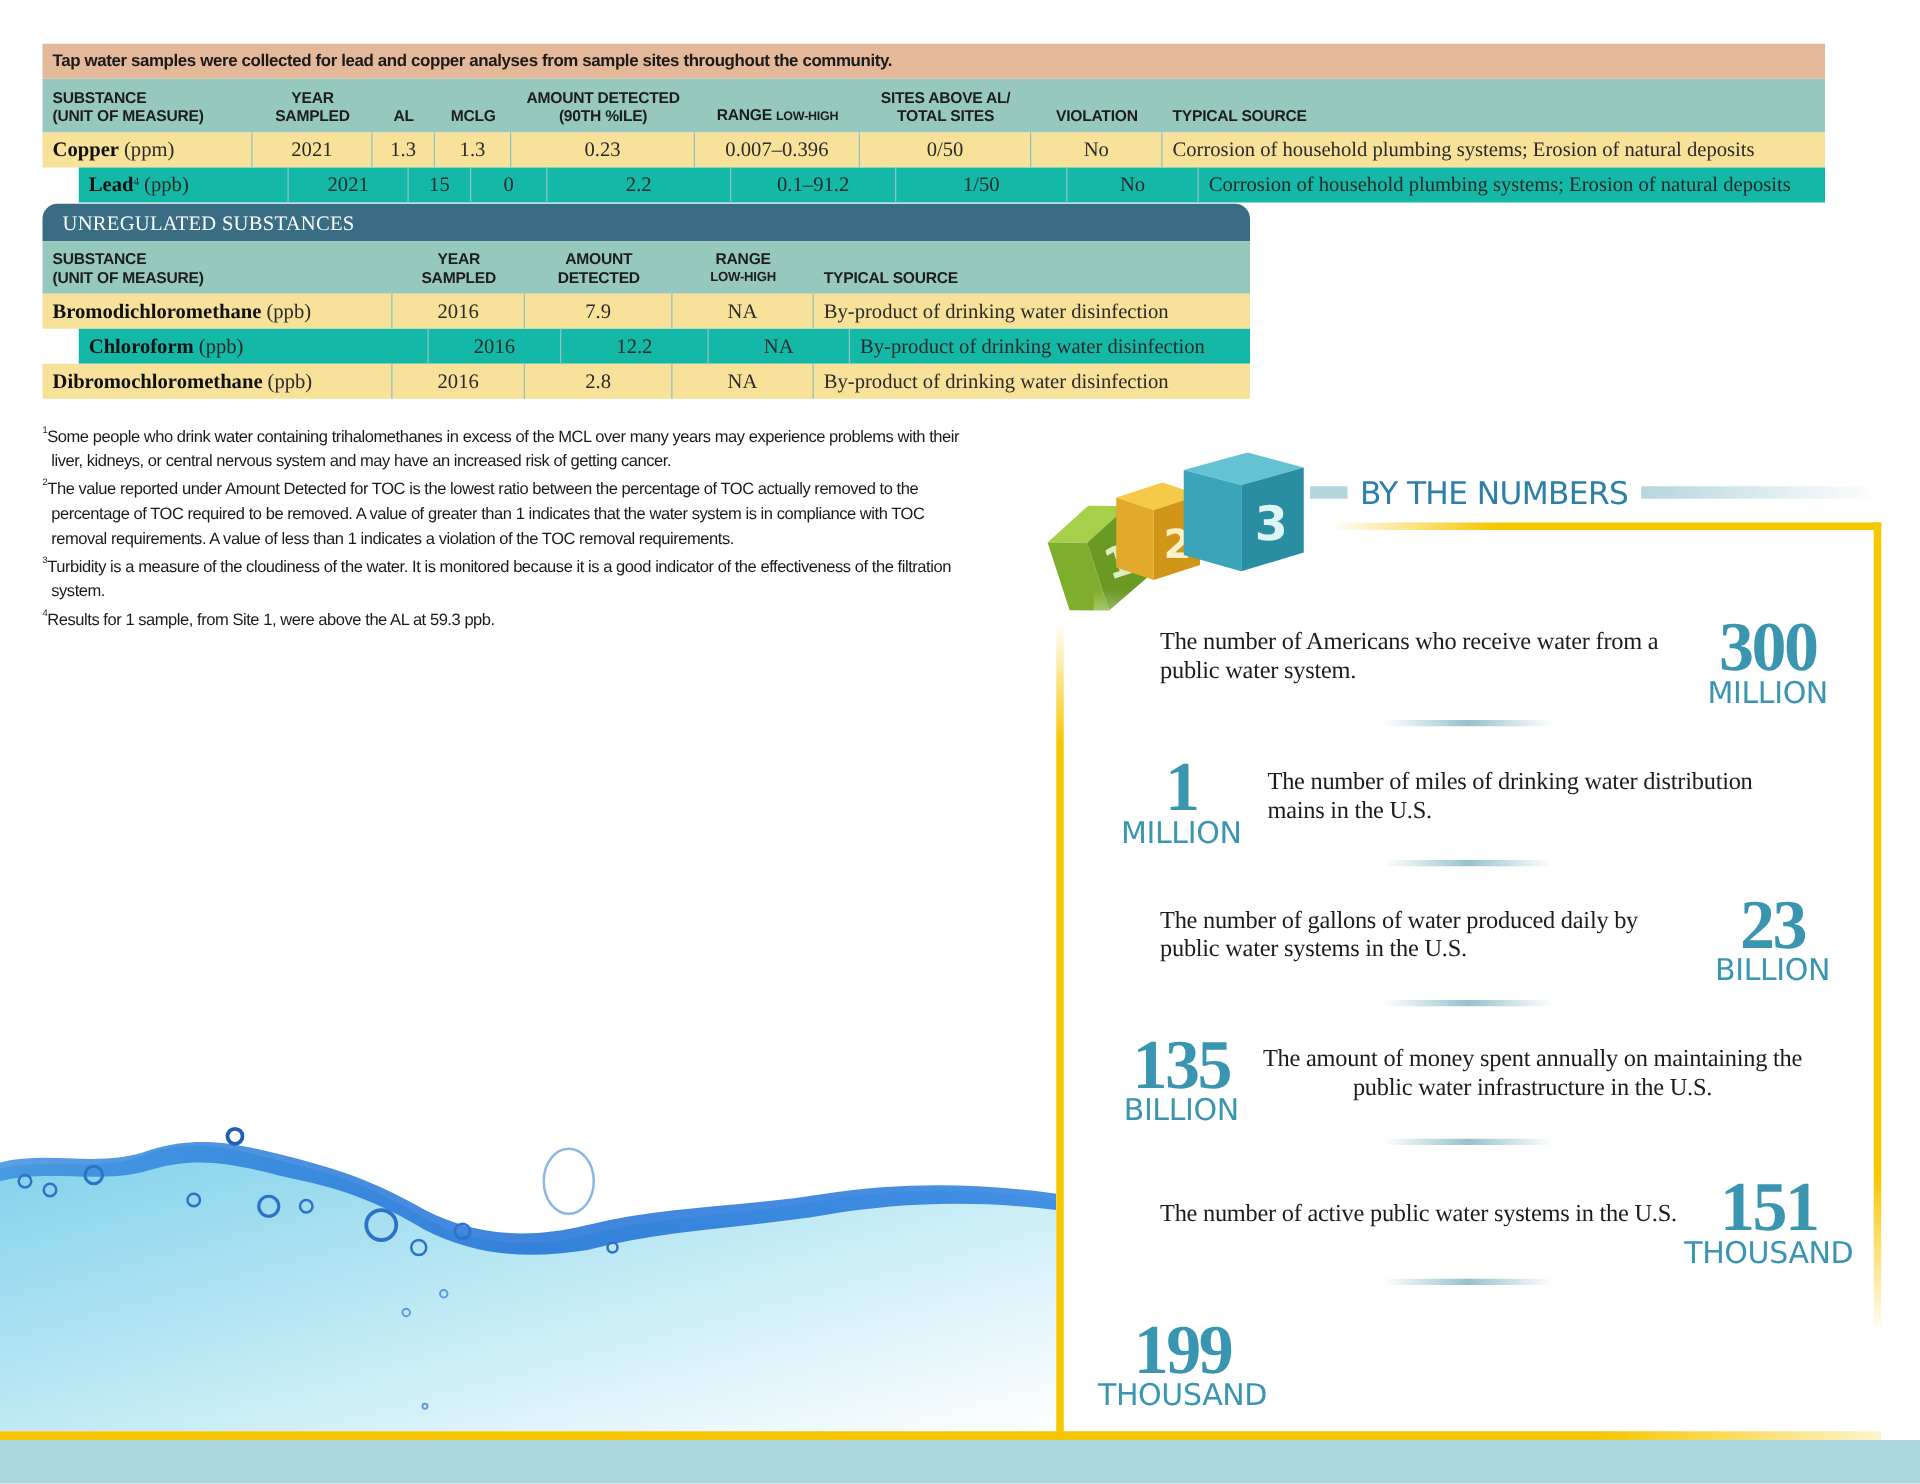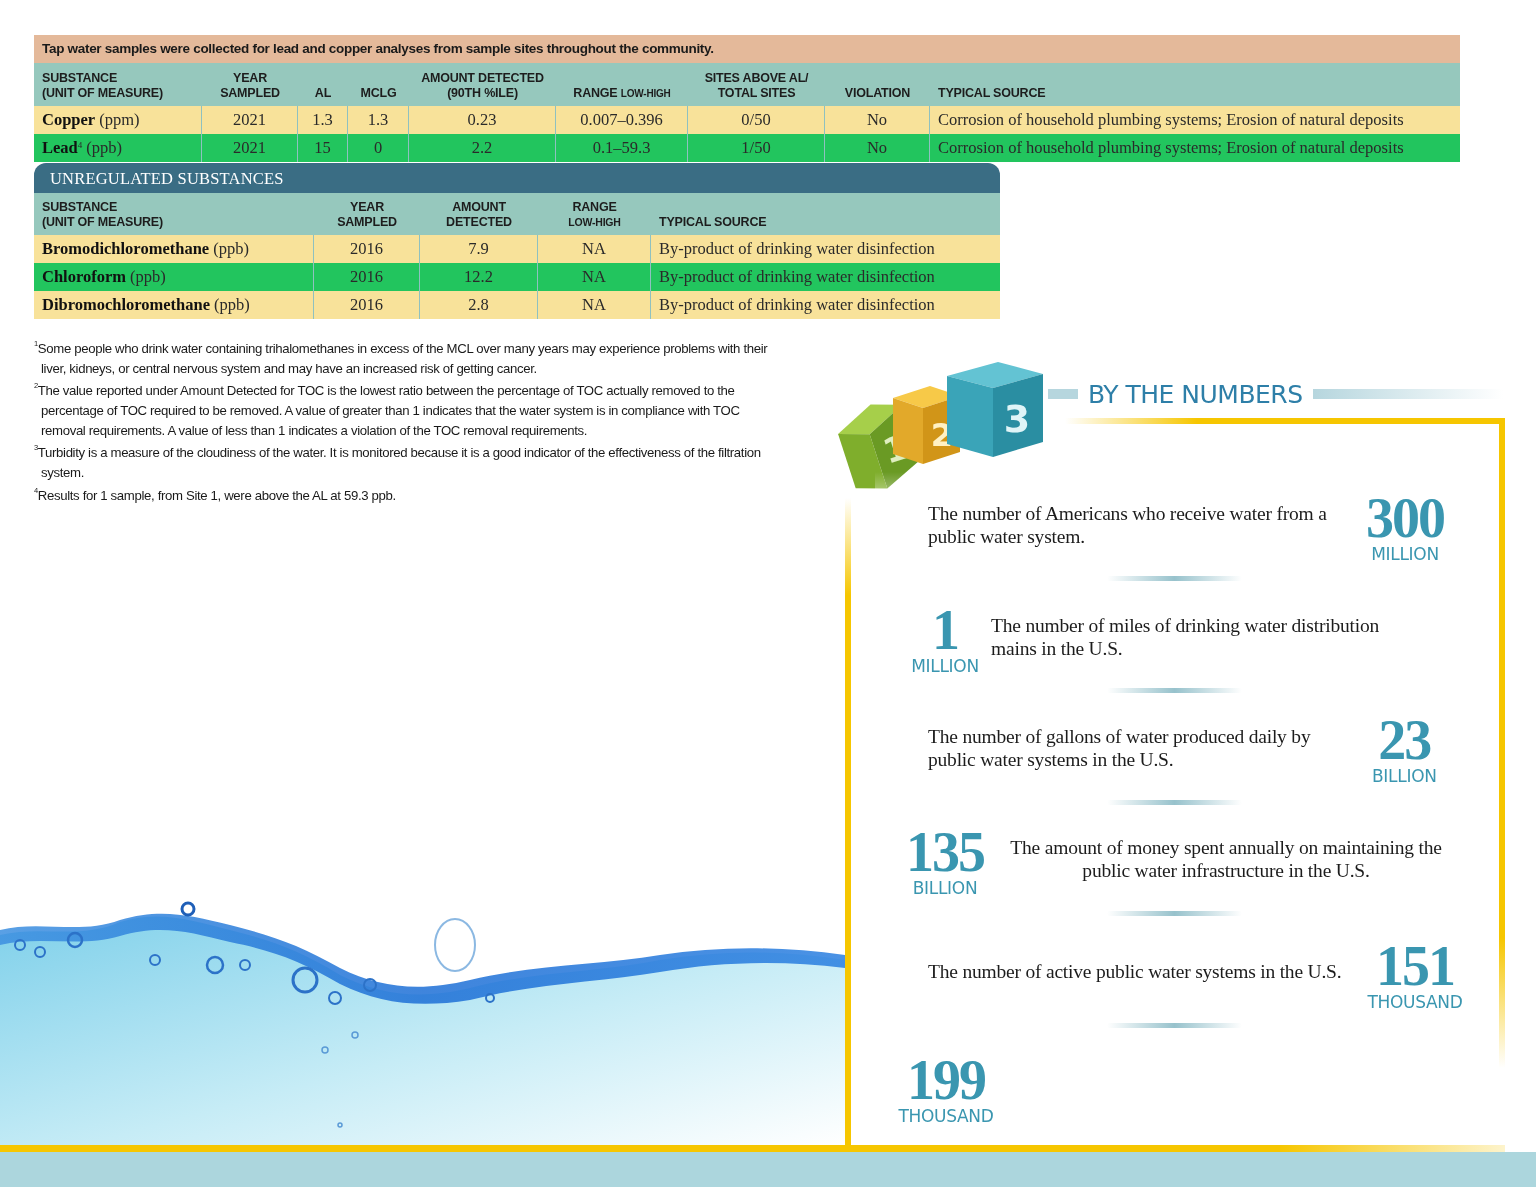--- a/index.html
+++ b/index.html
@@ -8,21 +8,21 @@
 
   
   .lc-table { position: absolute; left: 34px; top: 35px; width: 1426px; }
   .lc-caption { background: #e4b99a; height: 28px; line-height: 28px; padding-left: 8px;
     font-family: "Liberation Sans", sans-serif; font-weight: bold; font-size: 13.5px; transform-origin: left; letter-spacing: -0.3px; }
   .thead { background: #96c8bd; display: flex; height: 43px; align-items: flex-end; padding-bottom: 5px; }
   .th { font-size: 12.5px; font-weight: bold; line-height: 15px; text-transform: uppercase; color: #1d1d1d; letter-spacing: -0.2px; }
   .th .small { font-size: 10px; }
   .row { display: flex; height: 28px; align-items: center; }
   .row.odd { background: #f8e29a; }
-  .row.even { background: #22c55e; }
+  .row.even { background: #14b8a6; margin-left: 29px; }
   .td { font-family: "Liberation Serif", serif; font-size: 16.5px; height: 100%; display: flex; align-items: center; color: #2a2a2a; border-right: 1.5px solid #8fc1c0; }
   .td:last-child { border-right: none; }
   .td.c { justify-content: center; }
   .td b { font-weight: bold; color: #111; margin-right: 4px; }
   .td sup { font-size: 9px; position: relative; top: -3px; margin-right: 4px; }
 
   
   .lc-c1 { width: 168px; padding-left: 8px; }
   .lc-c2 { width: 96px; }
   .lc-c3 { width: 50px; }
@@ -69,21 +69,21 @@
   .bottom-line { position: absolute; left: 0; top: 1145px; width: 1505px; height: 7px; background: linear-gradient(to right, #f6c600, #f6c600 85%, rgba(246,198,0,0.2)); }
   .footer-band { position: absolute; left: 0; top: 1152px; width: 1536px; height: 35px; background: #acd6dd; }
 
   
   .cubes { position: absolute; left: 815px; top: 362px; width: 250px; height: 165px; }
 
   .stat { position: absolute; display: flex; align-items: flex-start; }
   .stat-text { font-family: "Liberation Serif", serif; font-size: 19.5px; line-height: 23px; color: #1c1c1c; letter-spacing: -0.2px; }
   .stat-num-wrap { display: flex; flex-direction: column; align-items: center; }
   .stat-num { font-family: "Liberation Serif", serif; font-weight: bold; color: #3a96b0; font-size: 56px; line-height: 52px; letter-spacing: -2px; }
-  .stat-unit { font-family: "DejaVu Sans", sans-serif; color: #3a96b0; font-size: 17px; line-height: 20px; letter-spacing: -0.3px; }
+  .stat-unit { font-family: "DejaVu Sans", sans-serif; color: #3a96b0; font-size: 24px; line-height: 20px; letter-spacing: -0.3px; }
 
   .divider { position: absolute; width: 135px; height: 5px; border-radius: 3px; background: linear-gradient(to right, rgba(150,196,205,0), #97c2cc 50%, rgba(150,196,205,0)); }
 </style>
 </head>
 <body>
 
 <div class="lc-table">
   <div class="lc-caption">Tap water samples were collected for lead and copper analyses from sample sites throughout the community.</div>
   <div class="thead">
     <div class="th lc-c1">
@@ -128,21 +128,21 @@
   <div class="row even">
     <div class="td lc-c1">
         <b style="margin-right:0">Lead</b>
         <sup>4</sup>
         <span>(ppb)</span>
       </div>
     <div class="td c lc-c2">2021</div>
     <div class="td c lc-c3">15</div>
     <div class="td c lc-c4">0</div>
     <div class="td c lc-c5">2.2</div>
-    <div class="td c lc-c6">0.1–59.3</div>
+    <div class="td c lc-c6">0.1–91.2</div>
     <div class="td c lc-c7">1/50</div>
     <div class="td c lc-c8">No</div>
     <div class="td lc-c9">Corrosion of household plumbing systems; Erosion of natural deposits</div>
   </div>
 </div>
 
 <div class="un-table">
   <div class="un-title">UNREGULATED SUBSTANCES</div>
   <div class="thead">
     <div class="th un-c1">
@@ -287,21 +287,21 @@
     <div class="stat-unit">MILLION</div>
   </div>
 </div>
 <div class="divider" style="left:1107px; top:576px;"></div>
 
 <div class="stat" style="left:902px; top:604px;">
   <div class="stat-num-wrap" style="width:86px;">
     <div class="stat-num">1</div>
     <div class="stat-unit">MILLION</div>
   </div>
-  <div class="stat-text" style="width:430px; margin-left:3px; margin-top:10px;">The number of miles of drinking water distribution mains in the U.S.</div>
+  <div class="stat-text" style="width:430px; margin-left:26px; margin-top:10px;">The number of miles of drinking water distribution mains in the U.S.</div>
 </div>
 <div class="divider" style="left:1107px; top:688px;"></div>
 
 <div class="stat" style="left:928px; top:714px;">
   <div class="stat-text" style="width:420px; margin-top:11px;">The number of gallons of water produced daily by public water systems in the U.S.</div>
   <div class="stat-num-wrap" style="margin-left:24px;">
     <div class="stat-num">23</div>
     <div class="stat-unit">BILLION</div>
   </div>
 </div>

